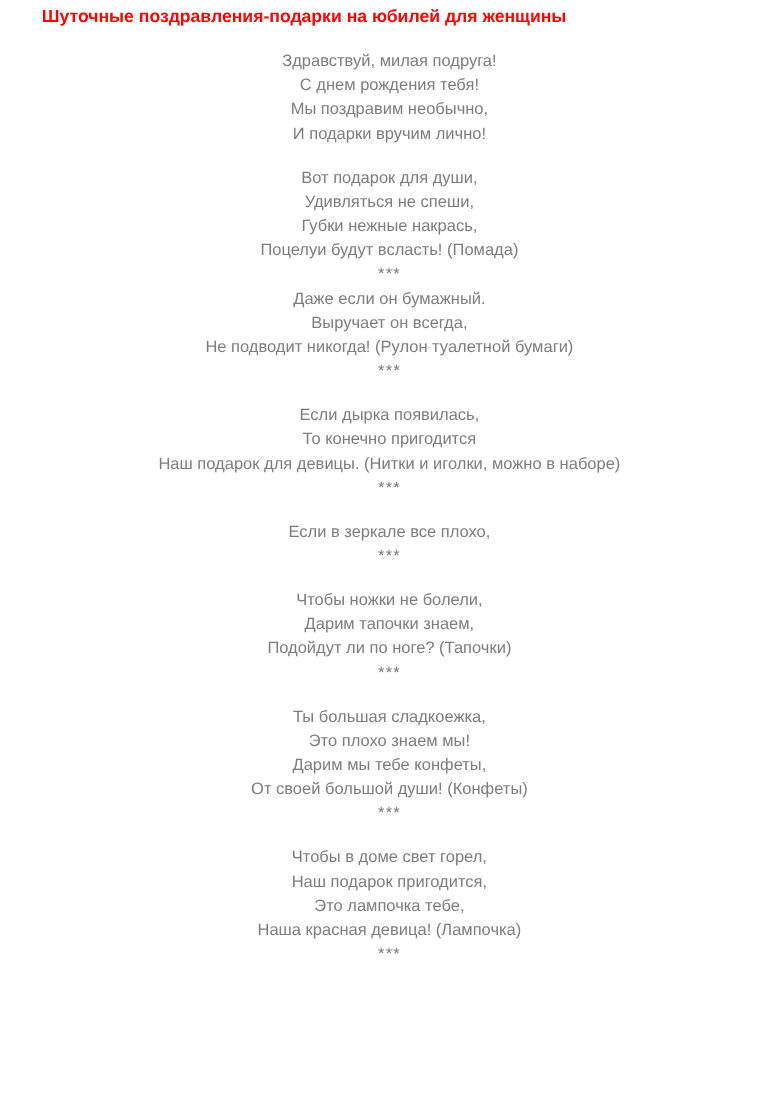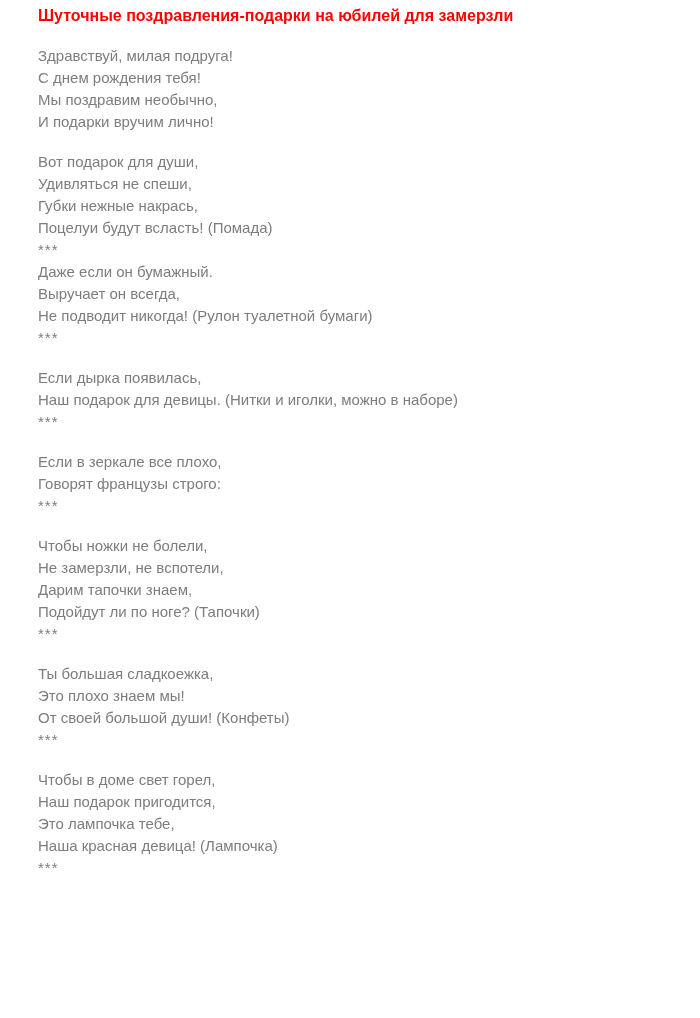--- a/index.html
+++ b/index.html
@@ -18,74 +18,75 @@
   }
   .page-title {
     font-size: 16px;
     line-height: 22px;
     font-weight: bold;
     color: #ff0000;
     margin: 0 0 18px 0;
   }
   .stanza {
     margin: 0 0 18px 0;
+    text-align: center;
   }
   .line {
     font-size: 15px;
     line-height: 22px;
     color: #7d7d7d;
     white-space: nowrap;
   }
   .line.sep {
     letter-spacing: 1px;
   }
 </style>
 </head>
 <body>
 
 <div class="page">
-  <h1 class="page-title">Шуточные поздравления-подарки на юбилей для замерзли</h1>
+  <h1 class="page-title">Шуточные поздравления-подарки на юбилей для женщины</h1>
   <div>
       <div class="stanza">
         <div class="line">Здравствуй, милая подруга!</div>
         <div class="line">С днем рождения тебя!</div>
         <div class="line">Мы поздравим необычно,</div>
         <div class="line">И подарки вручим лично!</div>
       </div>
       <div class="stanza">
         <div class="line">Вот подарок для души,</div>
         <div class="line">Удивляться не спеши,</div>
         <div class="line">Губки нежные накрась,</div>
         <div class="line">Поцелуи будут всласть! (Помада)</div>
         <div class="line sep">***</div>
         <div class="line">Даже если он бумажный.</div>
         <div class="line">Выручает он всегда,</div>
         <div class="line">Не подводит никогда! (Рулон туалетной бумаги)</div>
         <div class="line sep">***</div>
       </div>
       <div class="stanza">
         <div class="line">Если дырка появилась,</div>
+        <div class="line">То конечно пригодится</div>
         <div class="line">Наш подарок для девицы. (Нитки и иголки, можно в наборе)</div>
         <div class="line sep">***</div>
       </div>
       <div class="stanza">
         <div class="line">Если в зеркале все плохо,</div>
-        <div class="line">Говорят французы строго:</div>
         <div class="line sep">***</div>
       </div>
       <div class="stanza">
         <div class="line">Чтобы ножки не болели,</div>
-        <div class="line">Не замерзли, не вспотели,</div>
         <div class="line">Дарим тапочки знаем,</div>
         <div class="line">Подойдут ли по ноге? (Тапочки)</div>
         <div class="line sep">***</div>
       </div>
       <div class="stanza">
         <div class="line">Ты большая сладкоежка,</div>
         <div class="line">Это плохо знаем мы!</div>
+        <div class="line">Дарим мы тебе конфеты,</div>
         <div class="line">От своей большой души! (Конфеты)</div>
         <div class="line sep">***</div>
       </div>
       <div class="stanza">
         <div class="line">Чтобы в доме свет горел,</div>
         <div class="line">Наш подарок пригодится,</div>
         <div class="line">Это лампочка тебе,</div>
         <div class="line">Наша красная девица! (Лампочка)</div>
         <div class="line sep">***</div>
       </div>

